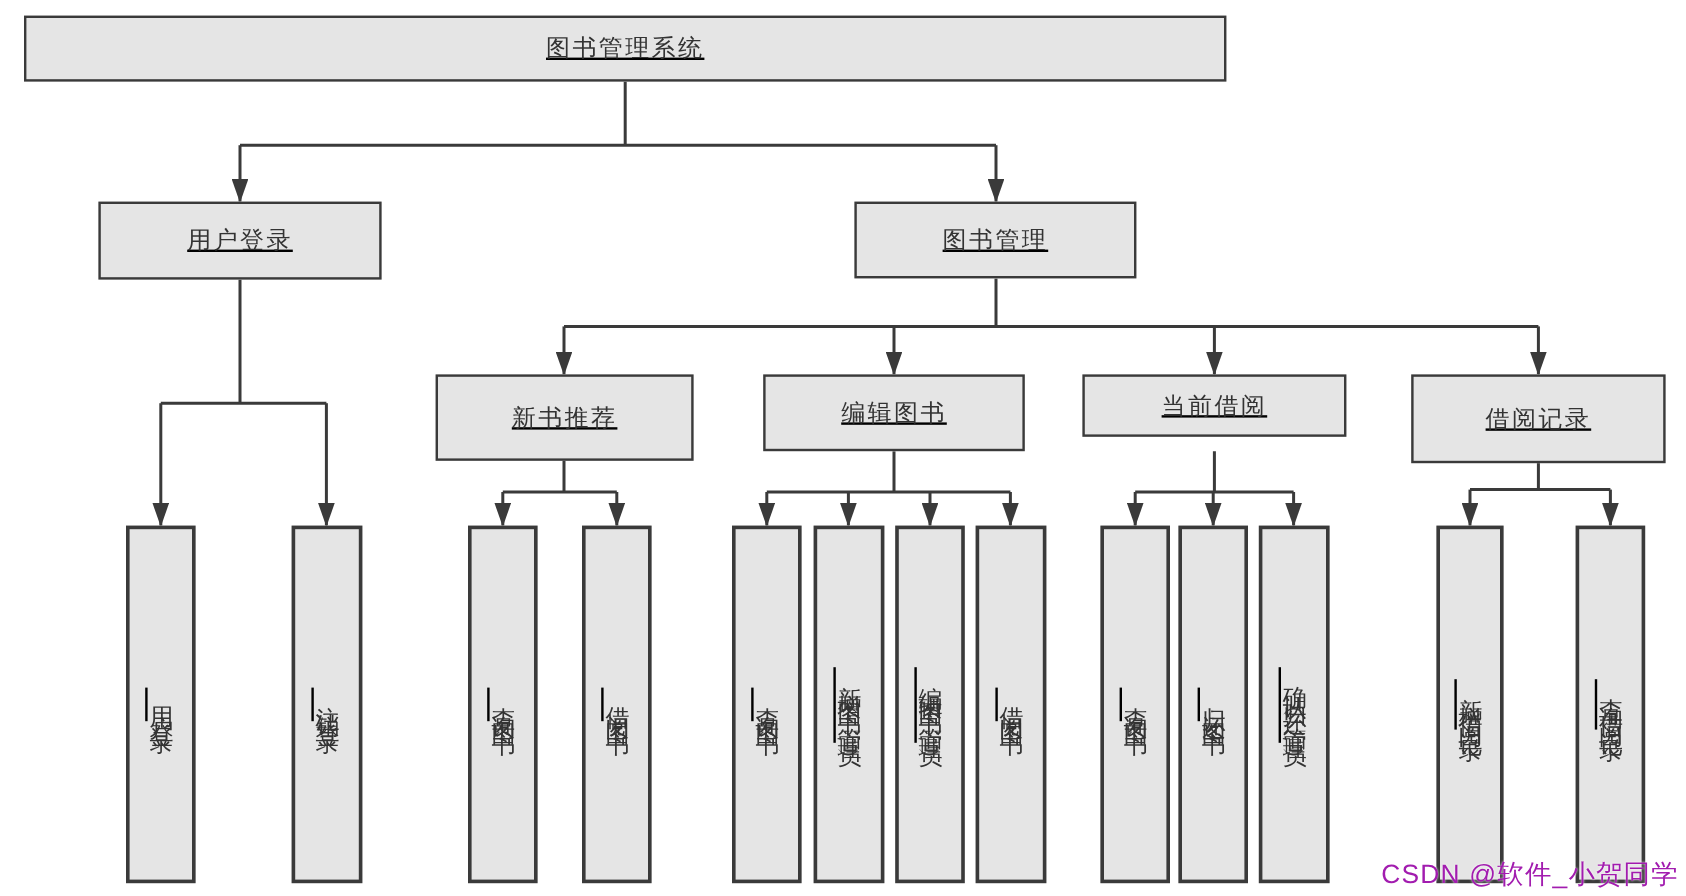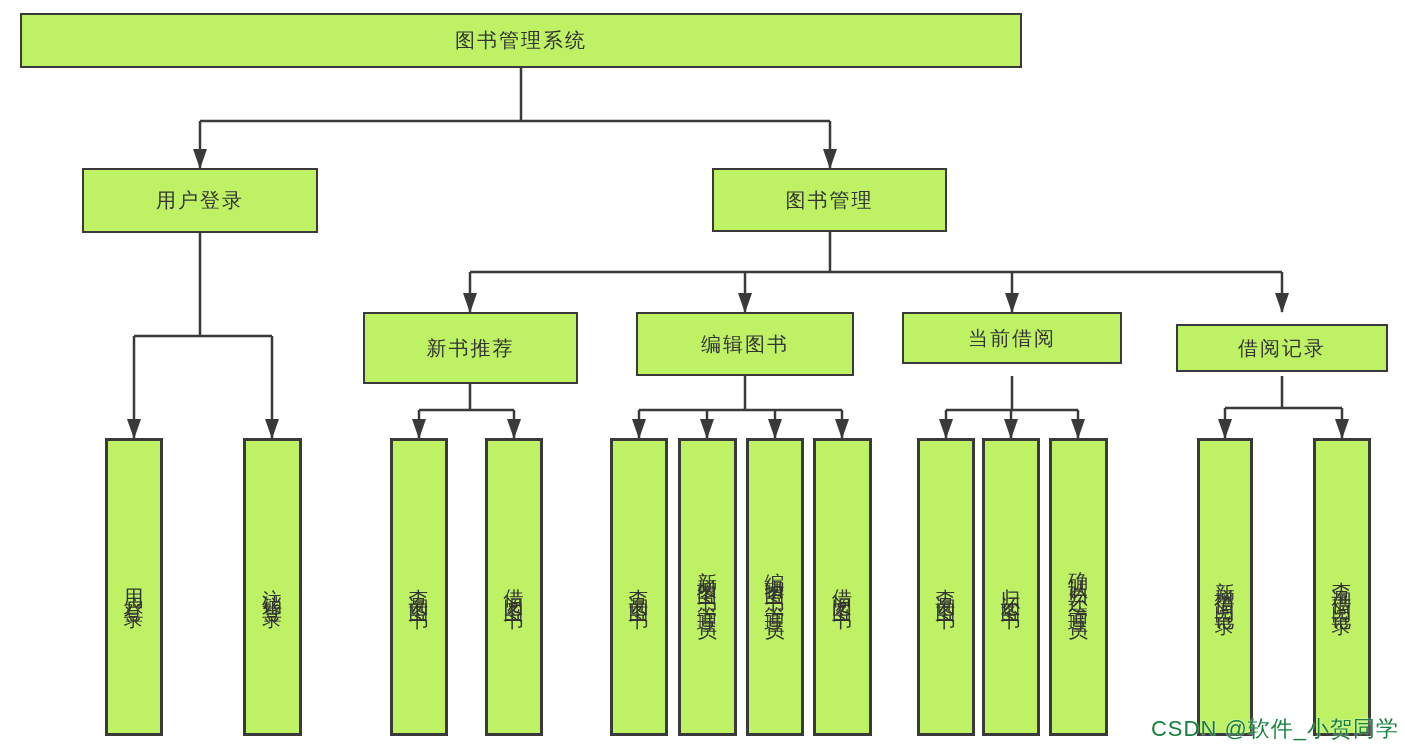--- a/index.html
+++ b/index.html
@@ -2,32 +2,32 @@
 <html><head>
 <meta charset="utf-8">
 <style>
   html,body{margin:0;padding:0;background:#fff;}
   .stage{
     position:relative;width:1405px;height:747px;background:#ffffff;
     font-family:"Liberation Sans",sans-serif;overflow:hidden;
   }
   .wires{position:absolute;left:0;top:0;width:1405px;height:747px;}
   .node{
-    position:absolute;box-sizing:border-box;background:#bef264;
-    border:2px solid #3a3a3a;display:flex;align-items:center;justify-content:center;
+    position:absolute;box-sizing:border-box;background:#e5e5e5;
+    border:2px solid #3a3a3a;display:flex;align-items:center;justify-content:center;text-decoration:underline;
   }
   .node.v{border-width:3px;}
   .lbl{font-size:20px;color:#333333;letter-spacing:2px;white-space:nowrap;}
   .vlbl{
     writing-mode:vertical-rl;text-orientation:mixed;
     font-size:20px;color:#333333;letter-spacing:7px;line-height:1.1;
   }
   .watermark{
     position:absolute;right:6px;bottom:3px;
-    font-size:22px;color:#15803d;letter-spacing:1px;
+    font-size:22px;color:#a21caf;letter-spacing:1px;
     text-shadow:0 0 2px #ffffff;white-space:nowrap;
   }
 </style>
 </head>
 <body>
 
 <div class="stage">
 
   <svg class="wires" viewBox="0 0 1405 747" xmlns="http://www.w3.org/2000/svg">
     <defs>
@@ -80,21 +80,21 @@
 
   <div class="node" style="left:363px;top:312px;width:215px;height:72px">
     <span class="lbl">新书推荐</span>
   </div>
   <div class="node" style="left:636px;top:312px;width:218px;height:64px">
     <span class="lbl">编辑图书</span>
   </div>
   <div class="node" style="left:902px;top:312px;width:220px;height:52px">
     <span class="lbl">当前借阅</span>
   </div>
-  <div class="node" style="left:1176px;top:324px;width:212px;height:48px">
+  <div class="node" style="left:1176px;top:312px;width:212px;height:74px">
     <span class="lbl">借阅记录</span>
   </div>
 
   <div class="node v" style="left:105px;top:438px;width:58px;height:298px">
     <span class="vlbl">用户登录</span>
   </div>
   <div class="node v" style="left:243px;top:438px;width:59px;height:298px">
     <span class="vlbl">注销登录</span>
   </div>
 

